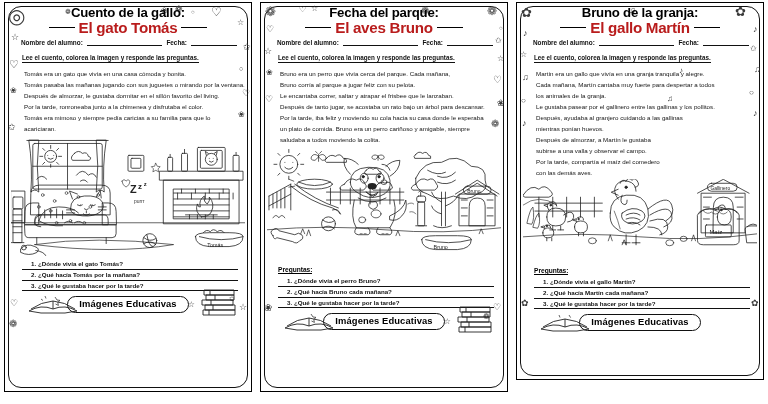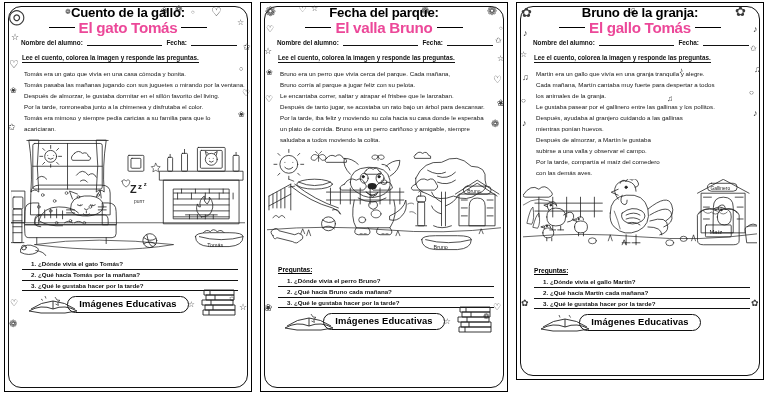--- a/index.html
+++ b/index.html
@@ -58,21 +58,21 @@
     letter-spacing:-.2px;
     line-height:1.08;
     color:#000;
     white-space:nowrap;
   }
   .hdr-line2{
     font-weight:bold;
     font-size:15.2px;
     letter-spacing:-.3px;
     line-height:1.12;
-    color:#ec4899;
+    color:#b91c1c;
     white-space:nowrap;
     margin-top:-1px;
   }
   .rule{
     display:inline-block;
     width:26px;height:0;
     border-top:1.4px solid #000;
     vertical-align:middle;
     margin:0 4px 3px 4px;
   }
@@ -432,21 +432,21 @@
         <span style="left:236px;top:96px;font-size:9px;">❀</span>
         <span style="left:230px;top:116px;font-size:10px;">❁</span>
         <span style="left:3px;top:300px;font-size:10px;">❀</span>
         <span style="left:232px;top:300px;font-size:9px;">♡</span>
         <span style="left:222px;top:310px;font-size:8px;">❁</span>
       </div>
 
       <div class="hdr">
         <div class="hdr-line1">Fecha del parque:</div>
         <div class="hdr-line2">
-          <span class="rule"></span><span>El valla Bruno</span><span class="rule"></span>
+          <span class="rule"></span><span>El aves Bruno</span><span class="rule"></span>
         </div>
       </div>
 
       <div class="namerow">
         <span class="lbl">Nombre del alumno:</span>
         <span class="fill"></span>
         <span class="lbl">Fecha:</span>
         <span class="fill short"></span>
       </div>
 
@@ -627,21 +627,21 @@
         <span style="left:236px;top:106px;font-size:9px;">♪</span>
         <span style="left:162px;top:64px;font-size:8px;">♪</span>
         <span style="left:150px;top:92px;font-size:8px;">♫</span>
         <span style="left:234px;top:296px;font-size:9px;">✿</span>
         <span style="left:4px;top:296px;font-size:9px;">✿</span>
       </div>
 
       <div class="hdr">
         <div class="hdr-line1">Bruno de la granja:</div>
         <div class="hdr-line2">
-          <span class="rule"></span><span>El gallo Tomás</span><span class="rule"></span>
+          <span class="rule"></span><span>El gallo Martín</span><span class="rule"></span>
         </div>
       </div>
 
       <div class="namerow">
         <span class="lbl">Nombre del alumno:</span>
         <span class="fill"></span>
         <span class="lbl">Fecha:</span>
         <span class="fill short"></span>
       </div>
 

